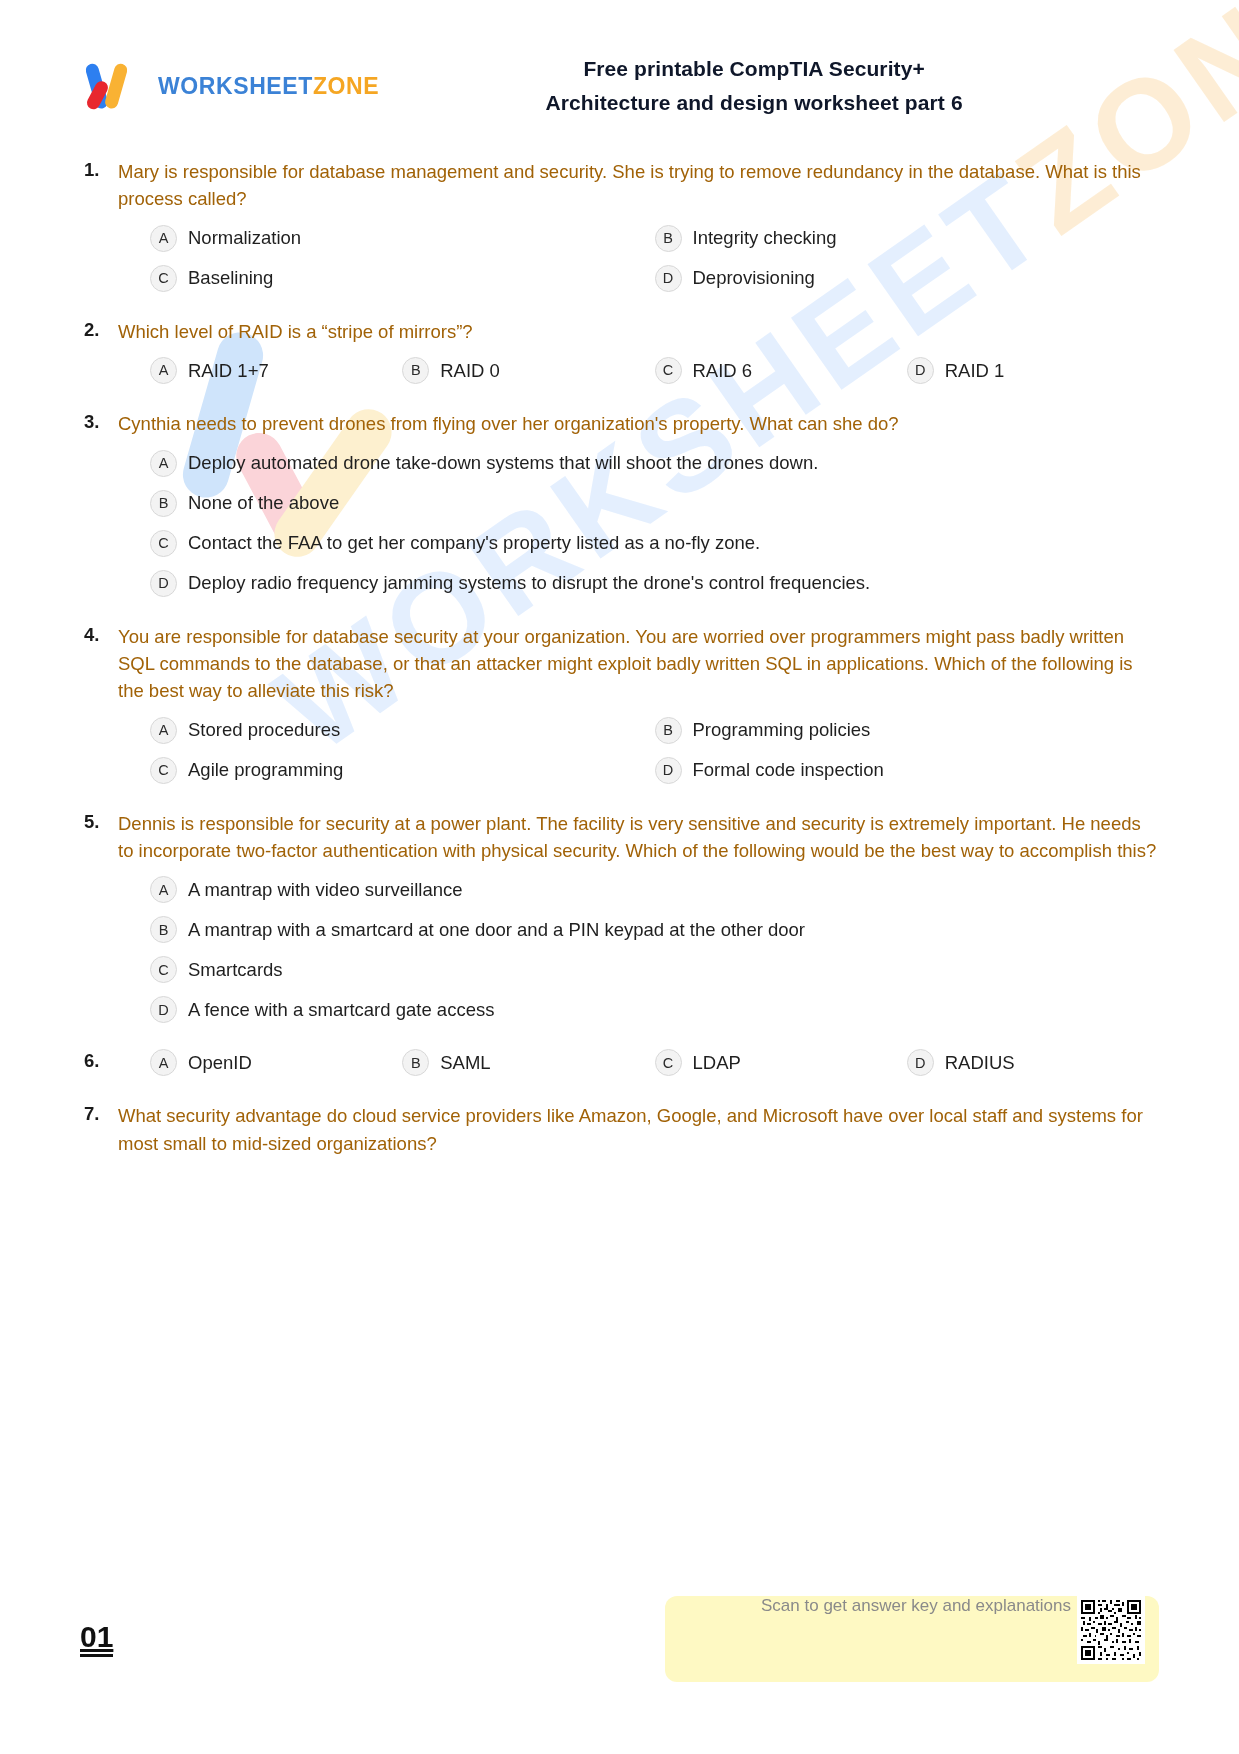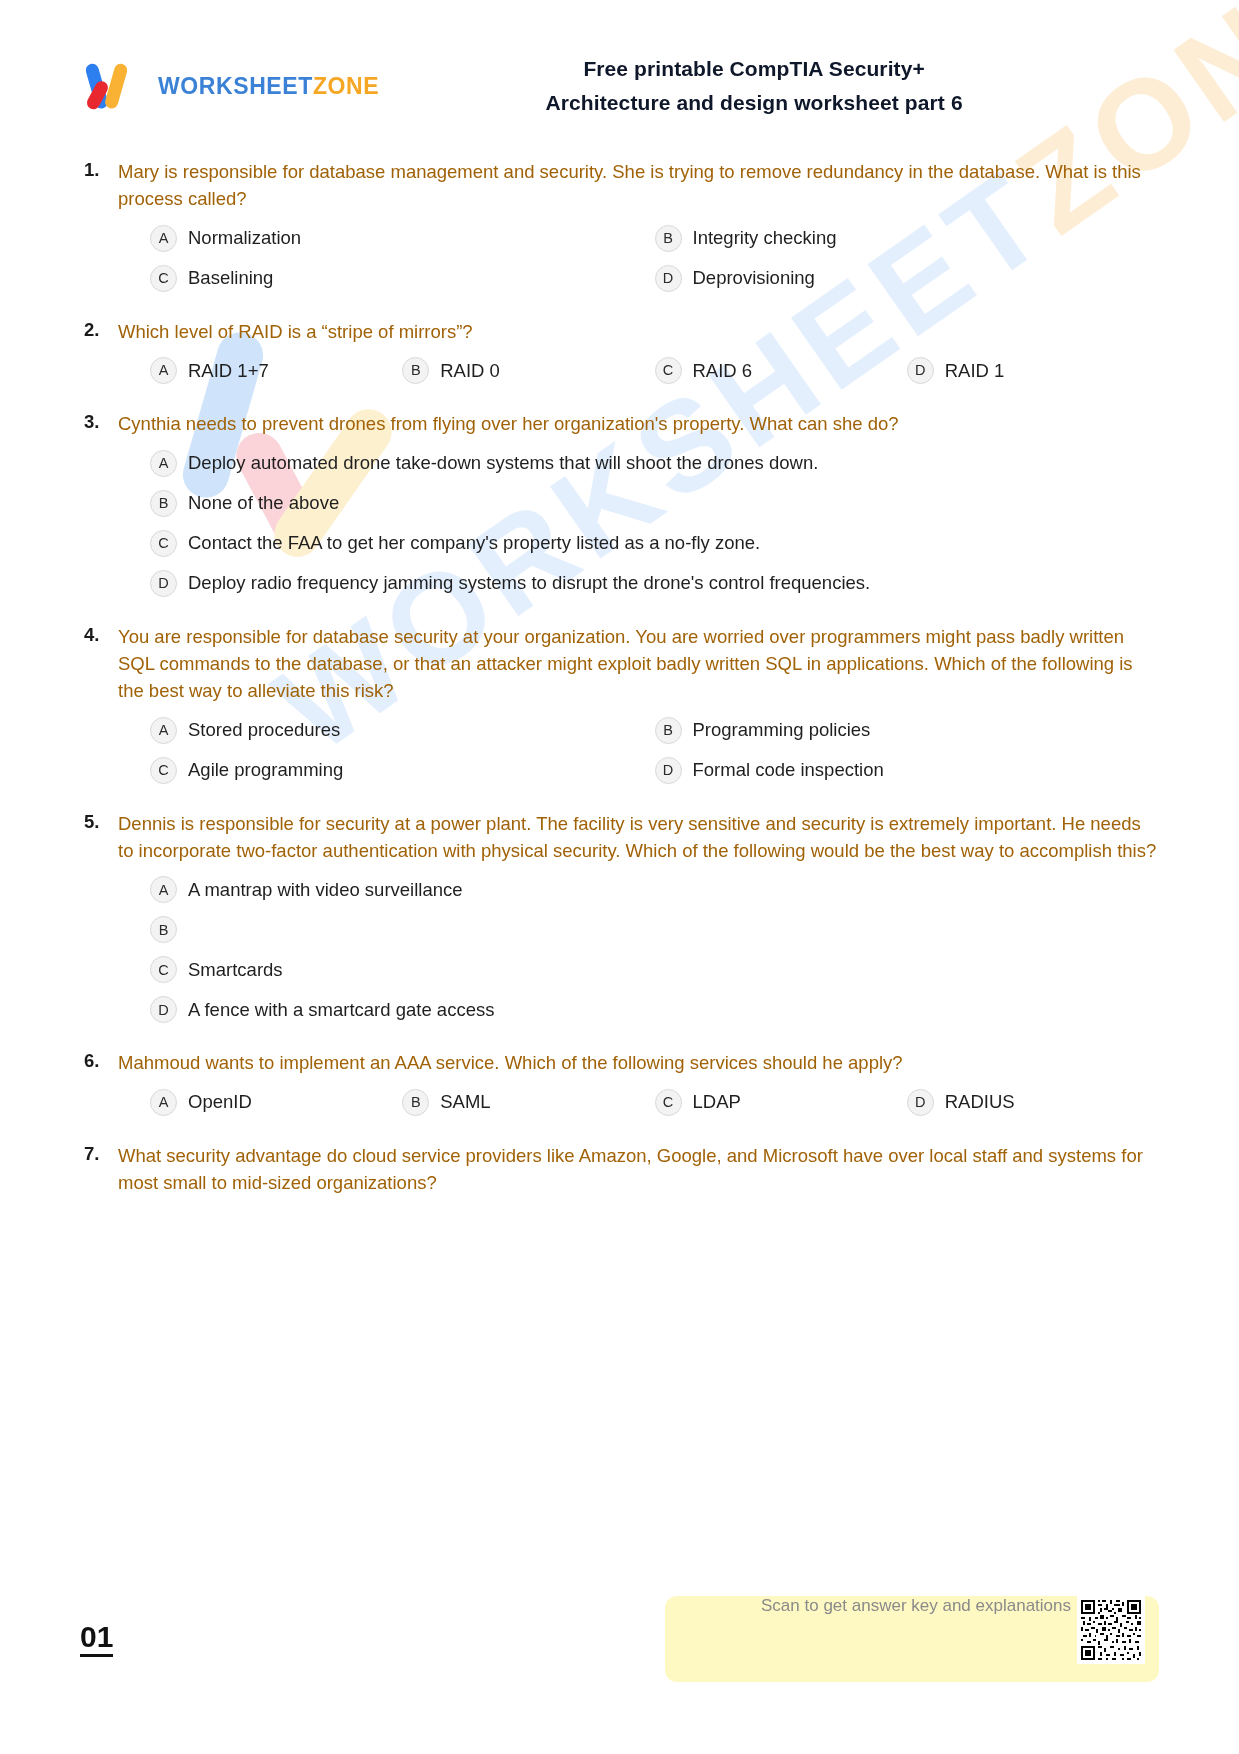--- a/index.html
+++ b/index.html
@@ -186,20 +186,21 @@
     align-items: center;
     padding: 0 80px;
   }
   #page-number {
     font-size: 30px;
     font-weight: 700;
     color: #111;
     border-bottom: 3px solid #111;
     padding-bottom: 2px;
     line-height: 1.05;
+    text-decoration: underline;
   }
   #scan-box {
     margin-left: auto;
     width: 494px;
     height: 86px;
     background: #fef9c3;
     border-radius: 12px;
     display: flex;
     align-items: flex-start;
     justify-content: flex-end;
@@ -348,36 +349,36 @@
         <div class="q-num">5.</div>
         <div class="q-body">
           <div class="q-text">Dennis is responsible for security at a power plant. The facility is very sensitive and security is extremely important. He needs to incorporate two-factor authentication with physical security. Which of the following would be the best way to accomplish this?</div>
           <div class="opts stack">
             <div class="opt">
               <span class="bubble">A</span>
               <span class="opt-label">A mantrap with video surveillance</span>
             </div>
             <div class="opt">
               <span class="bubble">B</span>
+              <span class="opt-label">A mantrap with a smartcard at one door and a PIN keypad at the other door</span>
             </div>
             <div class="opt">
               <span class="bubble">C</span>
               <span class="opt-label">Smartcards</span>
             </div>
             <div class="opt">
               <span class="bubble">D</span>
               <span class="opt-label">A fence with a smartcard gate access</span>
             </div>
           </div>
         </div>
       </div>
       <div class="q">
         <div class="q-num">6.</div>
         <div class="q-body">
-          <div class="q-text">Mahmoud wants to implement an AAA service. Which of the following services should he apply?</div>
           <div class="opts grid4">
             <div class="opt">
               <span class="bubble">A</span>
               <span class="opt-label">OpenID</span>
             </div>
             <div class="opt">
               <span class="bubble">B</span>
               <span class="opt-label">SAML</span>
             </div>
             <div class="opt">

